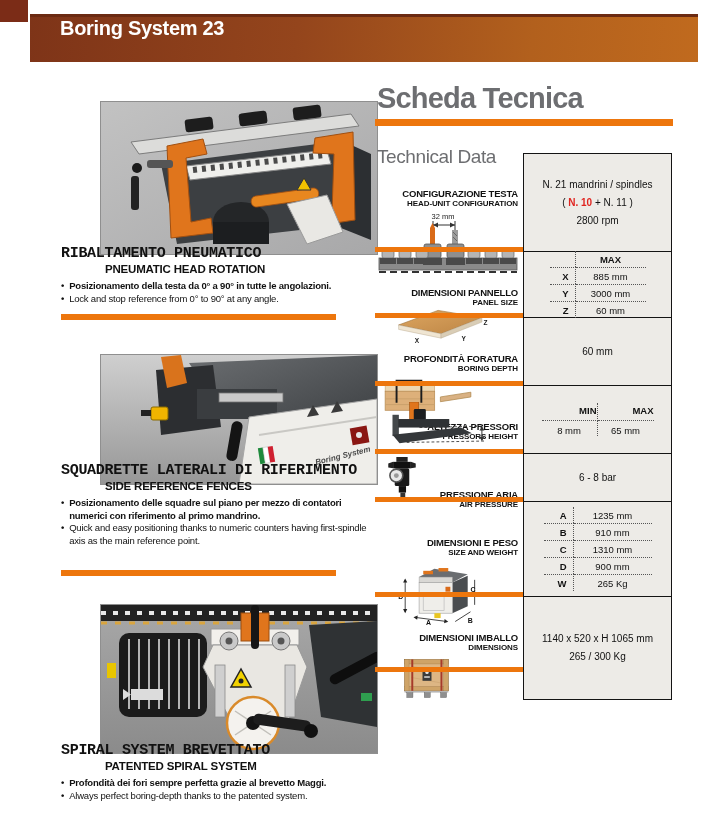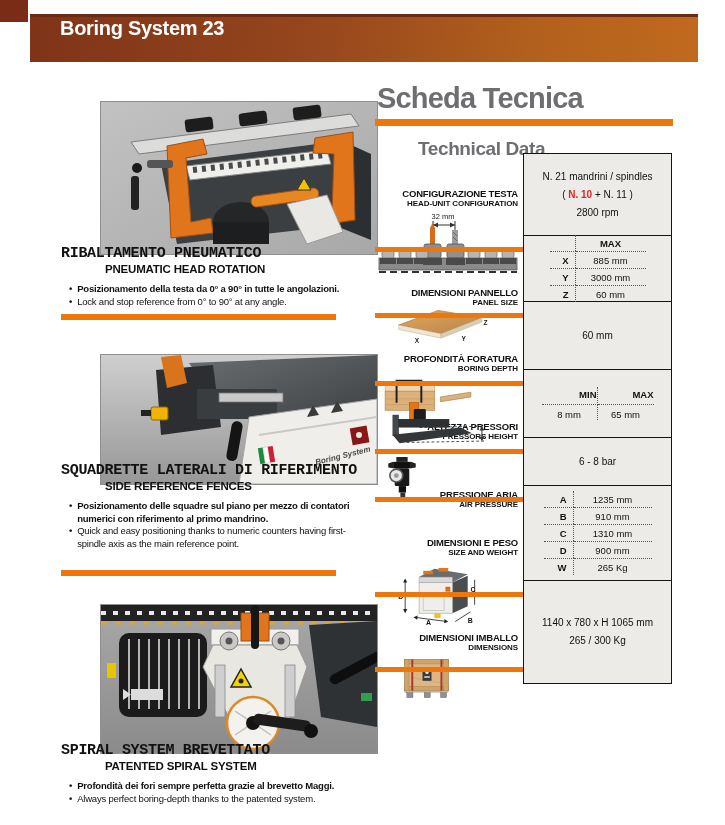--- a/index.html
+++ b/index.html
@@ -16,35 +16,35 @@
   
   .photo{position:absolute;border:1px solid #8f8f8f;overflow:hidden;background:#b5b5b6;}
   .photo svg{display:block;}
   .photo1{left:60px;top:85px;width:276px;height:152px;}
   .photo2{left:60px;top:338px;width:276px;height:129px;}
   .photo3{left:60px;top:588px;width:276px;height:148px;}
 
   .feature{position:absolute;width:312px;}
   .feature h2{margin:0;font-size:15px;font-weight:bold;letter-spacing:-0.3px;white-space:nowrap;color:#111;font-family:Liberation Mono, monospace;}
   .feature h3{margin:1px 0 5px 0;font-size:11.5px;font-weight:bold;letter-spacing:-0.2px;color:#111;padding-left:44px;}
-  .bullets{margin:8px;padding:0;list-style:none;}
+  .bullets{margin:0;padding:0;list-style:none;}
   .bullet{display:flex;gap:5px;font-size:9.5px;letter-spacing:-0.2px;line-height:12.5px;color:#111;}
   .bullet .dot::before{content:"\2022";font-weight:bold;}
   .bullet.bold{font-weight:bold;}
   .feature1{left:61px;top:245px;}
   .feature2{left:61px;top:462px;}
   .feature3{left:61px;top:742px;}
   .rule{position:absolute;height:6px;background:#ed760d;}
   .rule1{left:61px;top:314px;width:275px;}
   .rule2{left:61px;top:570px;width:275px;}
 
   
   .sheet-title{position:absolute;left:377px;top:82px;font-size:29px;font-weight:bold;color:#6d6e71;letter-spacing:-0.8px;}
   .sheet-rule{position:absolute;left:375px;top:119px;width:298px;height:7px;background:#ed760d;}
-  .sheet-sub{position:absolute;left:377px;top:138px;font-size:19px;font-weight:bold;color:#6d6e71;letter-spacing:-0.4px;margin-left:41px;}
+  .sheet-sub{position:absolute;left:377px;top:146px;font-size:19px;font-weight:normal;color:#6d6e71;letter-spacing:-0.4px;}
 
   
   .spec-labels{position:absolute;left:375px;top:153px;width:148px;}
   .spec-values{position:absolute;left:523px;top:153px;width:149px;}
   .lcell{position:relative;box-sizing:border-box;padding:3px 5px 0 0;text-align:right;}
   .lcell .obar{position:absolute;left:0;right:0;bottom:0;height:5px;background:#ed760d;}
   .lcell .obar.raised{bottom:28px;}
   .spec-label-it{font-size:9.5px;font-weight:bold;letter-spacing:-0.2px;line-height:11px;color:#111;margin-top:32px;}
   .spec-label-en{font-size:8px;font-weight:bold;letter-spacing:-0.1px;line-height:10px;color:#111;text-align:right;}
   .limg{display:block;}
@@ -414,21 +414,21 @@
             <rect x="45" y="67" width="11" height="9"></rect>
             <rect x="74" y="67" width="11" height="9"></rect>
         </g>
       </svg>
       <div class="obar raised"></div>
     </div>
   </div>
 
   <div class="spec-values">
 
-    <div class="vbox" style="height:83px">
+    <div class="vbox" style="height:99px">
       <div class="v-line">N. 21 mandrini / spindles</div>
       <div class="v-line"><span>( </span><span class="v-red">N. 10</span><span> + N. 11 )</span></div>
       <div class="v-line">2800 rpm</div>
     </div>
 
     <div class="vbox" style="height:66px">
       <div class="mini">
         <div class="mk"></div>
         <div class="mv mhead">MAX</div>
         <div class="mk">X</div>
@@ -466,18 +466,18 @@
         <div class="dk">C</div>
         <div class="dv">1310 mm</div>
         <div class="dk">D</div>
         <div class="dv">900 mm</div>
         <div class="dk">W</div>
         <div class="dv">265 Kg</div>
       </div>
     </div>
 
     <div class="vbox" style="height:103px">
-      <div class="v-line">1140 x 780 x H 1065 mm</div>
+      <div class="v-line">1140 x 520 x H 1065 mm</div>
       <div class="v-line">265 / 300 Kg</div>
     </div>
   </div>
 
 </div>
 
 </body></html>

